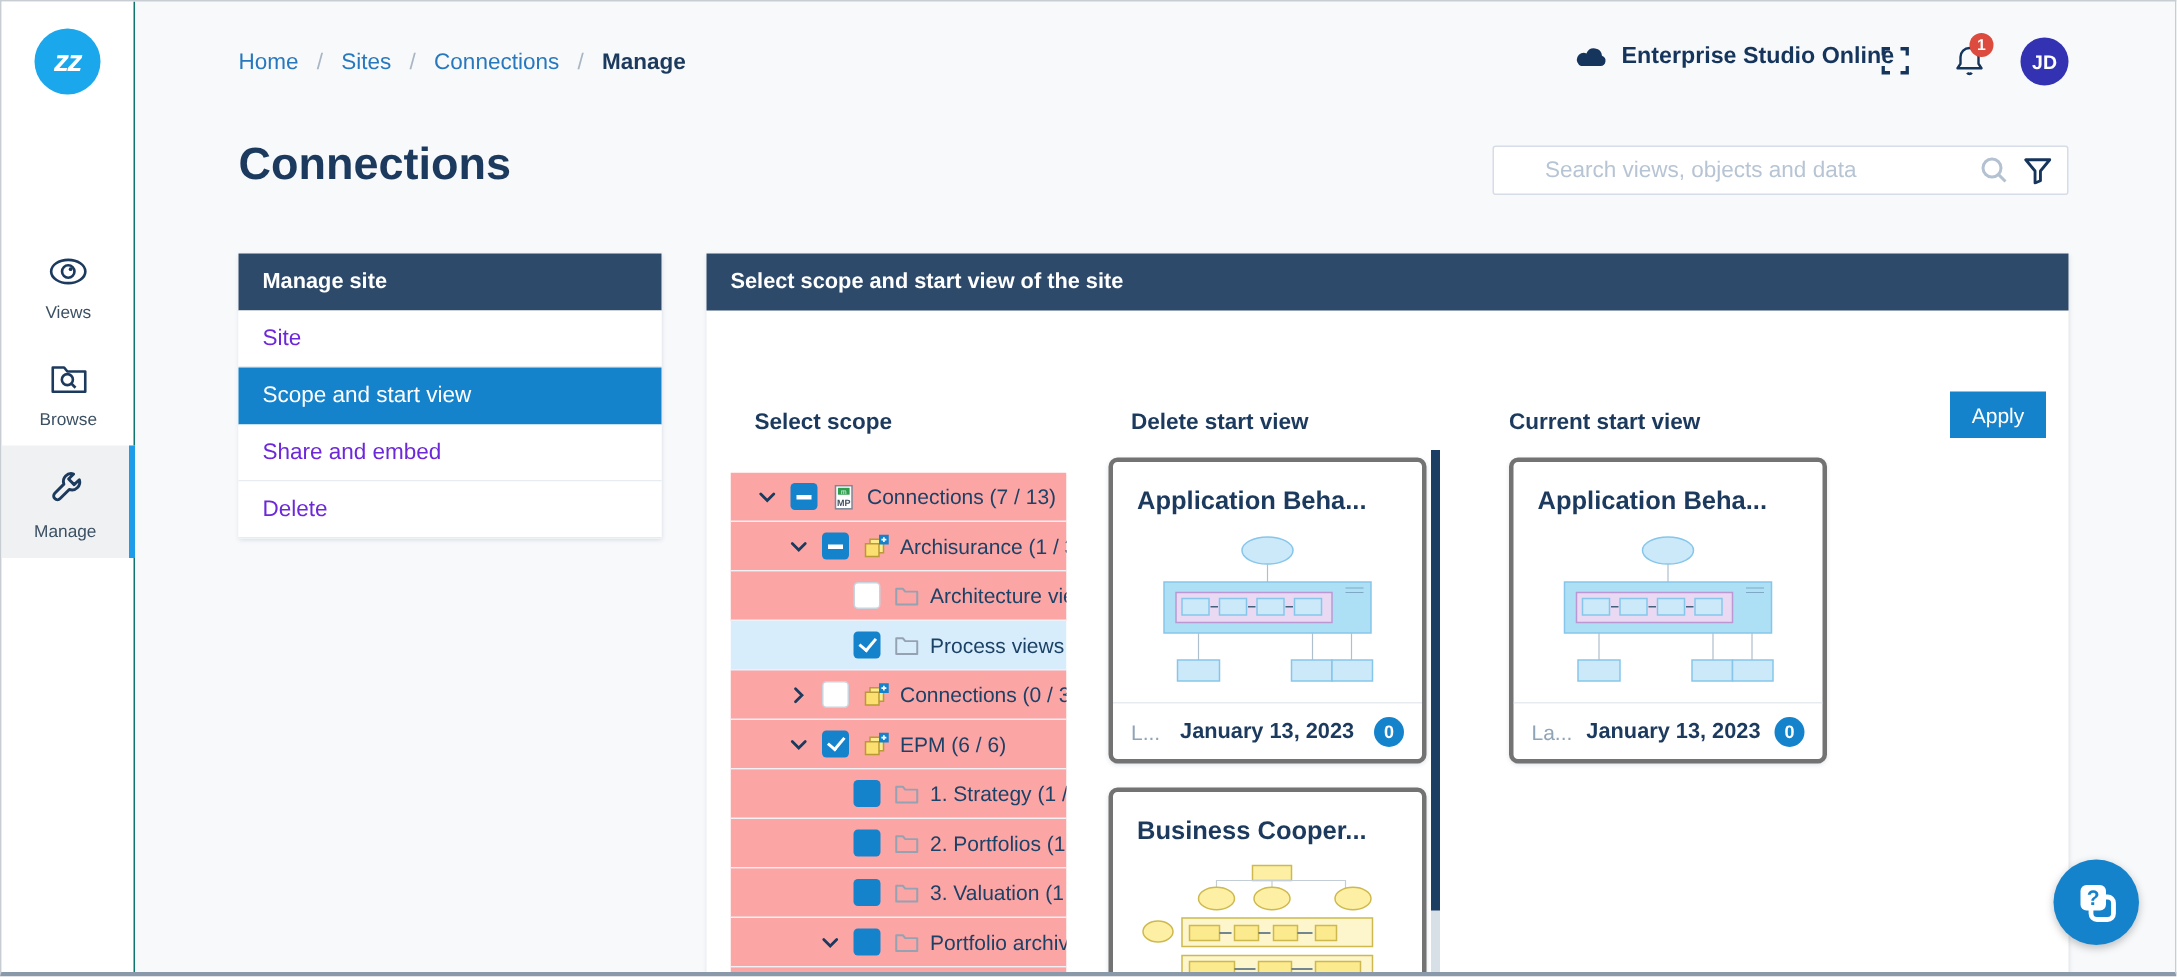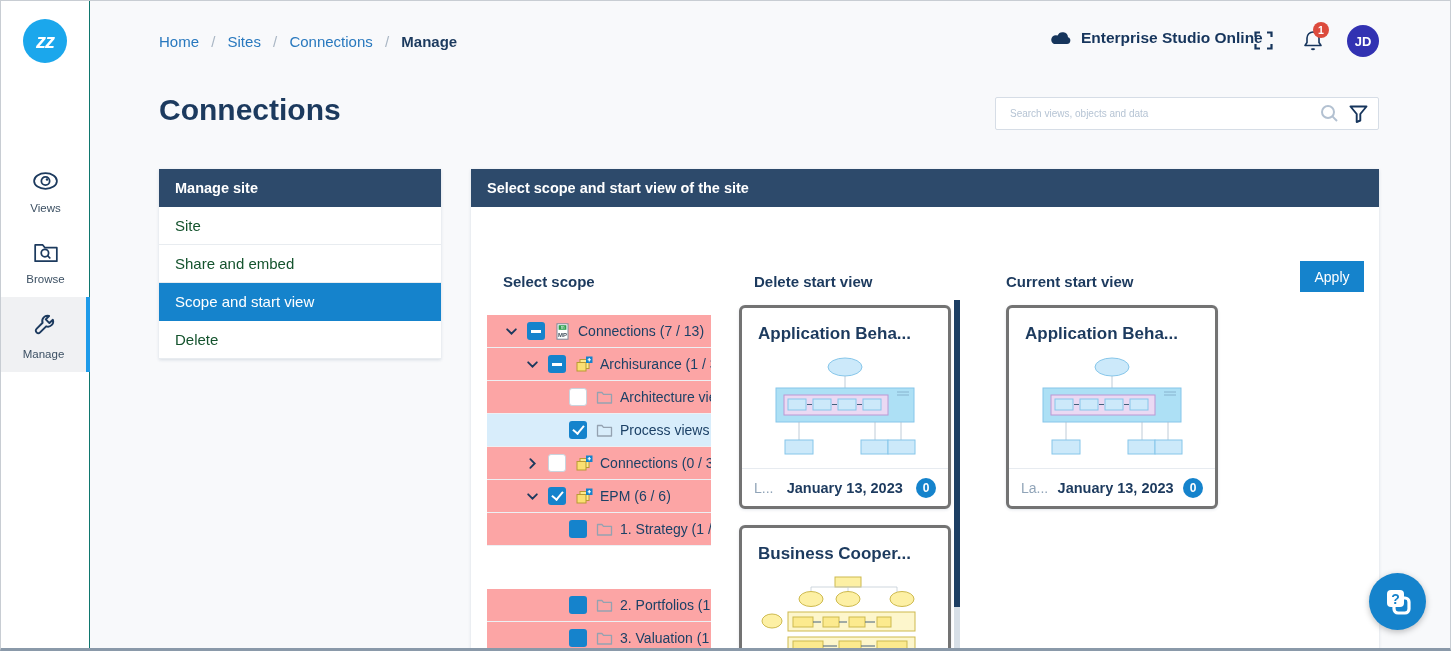--- a/index.html
+++ b/index.html
@@ -49,36 +49,36 @@
   }
 
   .page-title { position: absolute; left: 158px; top: 92px; font-size: 30px; font-weight: 600; color: #1c3a5e; }
 
   .search-box {
     position: absolute; left: 994px; top: 96px; width: 384px; height: 33px;
     background: #fff; border: 1px solid #d6dde6; border-radius: 2px;
     display: flex; align-items: center; padding: 0 10px 0 12px; gap: 10px;
   }
   .search-box input {
-    flex: 1; border: none; outline: none; font-size: 10px; color: #1c3a5e;
-    font-family: "Liberation Sans", sans-serif; background: transparent;
+    flex: 1; border: none; outline: none; font-size: 15px; color: #1c3a5e;
+    font-family: "Liberation Sans", sans-serif; background: transparent; margin-left: 20px;
   }
   .search-box input::placeholder { color: #b6c4d4; }
 
   
   .manage-panel {
     position: absolute; left: 158px; top: 168px; width: 282px;
     background: #fff; box-shadow: 0 1px 3px rgba(27,58,95,.15);
   }
   .panel-header {
     height: 38px; line-height: 38px; background: #2d4a6b; color: #fff;
     font-size: 14.5px; font-weight: bold; padding-left: 16px;
   }
   .manage-item {
-    height: 38px; line-height: 38px; padding-left: 16px; font-size: 15px; color: #14532d;
+    height: 38px; line-height: 38px; padding-left: 16px; font-size: 15px; color: #6d28d9;
     border-bottom: 1px solid #e8ecf0; cursor: pointer; background: #fff;
   }
   .manage-item.selected { background: #1583cc; color: #fff; border-bottom: none; }
 
   
   .scope-panel {
     position: absolute; left: 470px; top: 168px; width: 908px; height: 482px;
     background: #fff; box-shadow: 0 1px 3px rgba(27,58,95,.15);
   }
   .scope-body { position: relative; height: 444px; }
@@ -236,22 +236,22 @@
     <span style="display:flex;">
       <svg width="19" height="18" viewBox="0 0 19 18" fill="none" stroke="#16355c" stroke-width="1.9" stroke-linejoin="round">
           <path d="M1.5 1.5 h16 l-6.2 7.5 v6.5 l-3.6 1.5 v-8z"></path>
         </svg>
     </span>
   </div>
 
   <div class="manage-panel">
     <div class="panel-header">Manage site</div>
     <div class="manage-item">Site</div>
+    <div class="manage-item selected">Scope and start view</div>
     <div class="manage-item">Share and embed</div>
-    <div class="manage-item selected">Scope and start view</div>
     <div class="manage-item">Delete</div>
   </div>
 
   <div class="scope-panel">
     <div class="panel-header">Select scope and start view of the site</div>
     <div class="scope-body">
       <div class="col-label scope">Select scope</div>
       <div class="col-label start">Delete start view</div>
       <div class="col-label current">Current start view</div>
       <button class="apply-btn">Apply</button>
@@ -348,21 +348,21 @@
           <div class="tree-row" style="padding-left: 60px;">
             <span class="chev"></span>
             <span class="cb solid"></span>
             <span class="tree-ico">
               <svg width="17" height="15" viewBox="0 0 17 15" fill="none" stroke="#94a2b1" stroke-width="1.3" stroke-linejoin="round">
                 <path d="M1.5 2.5 h4.4 l1.6 1.9 h8 v8.6 h-14z"></path>
               </svg>
             </span>
             <span class="tree-label">1. Strategy (1 /</span>
           </div>
-          <div class="tree-row" style="padding-left: 60px; margin-top: 43px;">
+          <div class="tree-row" style="padding-left: 60px;">
             <span class="chev"></span>
             <span class="cb solid"></span>
             <span class="tree-ico">
               <svg width="17" height="15" viewBox="0 0 17 15" fill="none" stroke="#94a2b1" stroke-width="1.3" stroke-linejoin="round">
                 <path d="M1.5 2.5 h4.4 l1.6 1.9 h8 v8.6 h-14z"></path>
               </svg>
             </span>
             <span class="tree-label">2. Portfolios (1</span>
           </div>
           <div class="tree-row" style="padding-left: 60px;">

